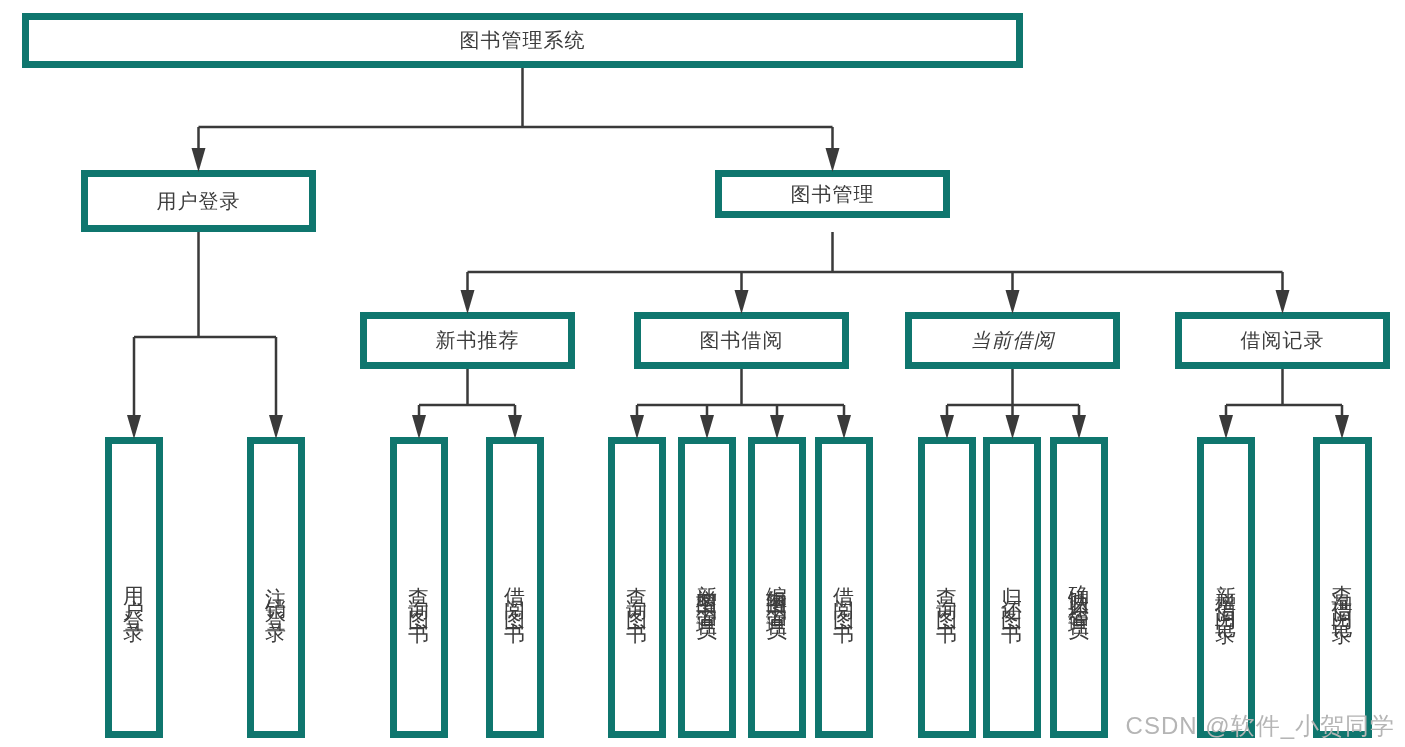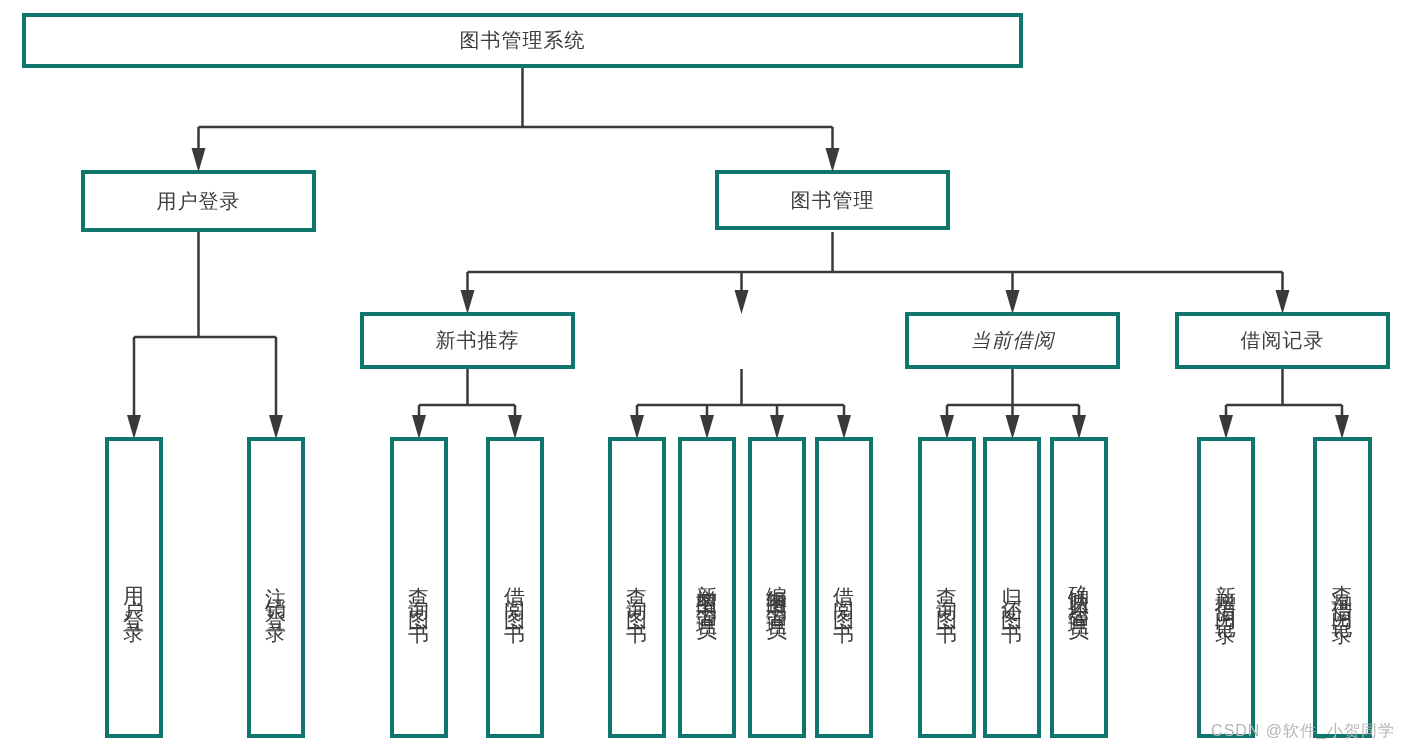--- a/index.html
+++ b/index.html
@@ -7,21 +7,21 @@
     position: relative;
     width: 1405px;
     height: 747px;
     background: #ffffff;
     font-family: "Liberation Sans", sans-serif;
     overflow: hidden;
   }
   .node {
     position: absolute;
     box-sizing: border-box;
-    border: 4px solid #0f766e;
+    border: 7px solid #0f766e;
     background: #ffffff;
     color: #3c3c3c;
     display: flex;
     align-items: center;
     justify-content: center;
     z-index: 1;
   }
   .h-label { font-size: 20px; letter-spacing: 1px; white-space: nowrap; }
   .leaf span {
     writing-mode: vertical-rl;
@@ -36,21 +36,21 @@
     position: absolute;
     left: 0; top: 0;
     z-index: 2;
     pointer-events: none;
   }
   #watermark {
     position: absolute;
     right: 10px;
     bottom: 5px;
     z-index: 3;
-    font-size: 16px;
+    font-size: 24px;
     color: #b5b5b5;
     letter-spacing: 1px;
     white-space: nowrap;
   }
 </style>
 </head>
 <body>
 
 <div id="stage">
 
@@ -81,23 +81,24 @@
       <polygon points="1005.5,415 1019.5,415 1012.5,439"></polygon>
       <polygon points="1072,415 1086,415 1079,439"></polygon>
       <polygon points="1219,415 1233,415 1226,439"></polygon>
       <polygon points="1335,415 1349,415 1342,439"></polygon>
     </g>
   </svg>
 
   <div class="node h-label" style="left:22px; top:13px; width:1001px; height:55px;">图书管理系统</div>
 
   <div class="node h-label" style="left:81px; top:170px; width:235px; height:62px;">用户登录</div>
-  <div class="node h-label" style="left:715px; top:170px; width:235px; height:60px;">图书管理</div>
+  <div class="node h-label" style="left:715px; top:170px; width:235px; height:48px;">图书管理</div>
 
   <div class="node h-label" style="left:360px; top:312px; width:215px; height:57px;padding-left:20px;">新书推荐</div>
+  <div class="node h-label" style="left:634px; top:312px; width:215px; height:57px;">图书借阅</div>
   <div class="node h-label" style="left:905px; top:312px; width:215px; height:57px;font-style:italic;">当前借阅</div>
   <div class="node h-label" style="left:1175px; top:312px; width:215px; height:57px;">借阅记录</div>
 
   <div class="node leaf ls4" style="left:105px; top:437px; width:58px; height:301px;">
     <span>用户登录</span>
     </div>
   <div class="node leaf ls4" style="left:247px; top:437px; width:58px; height:301px;">
     <span>注销登录</span>
     </div>
 

